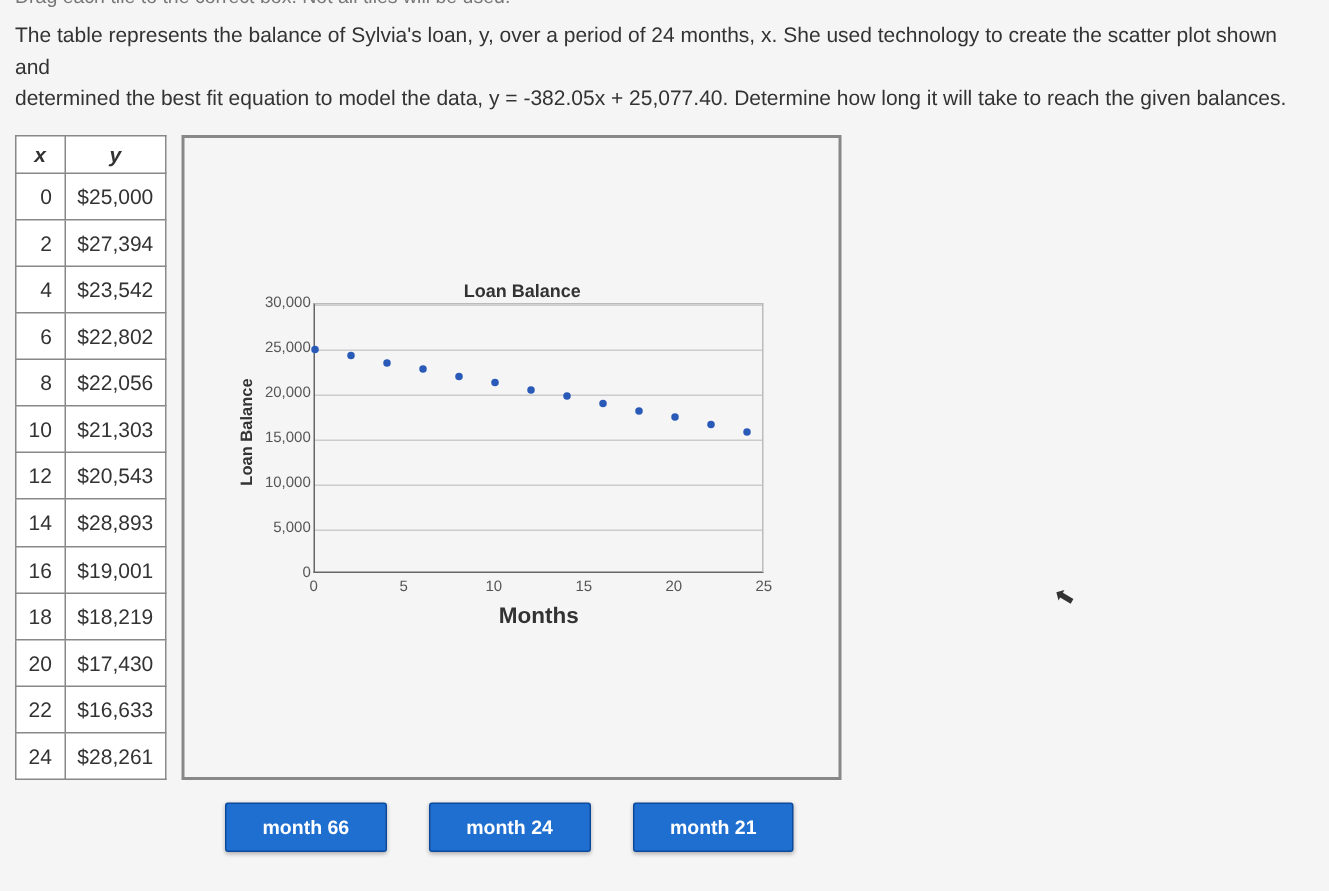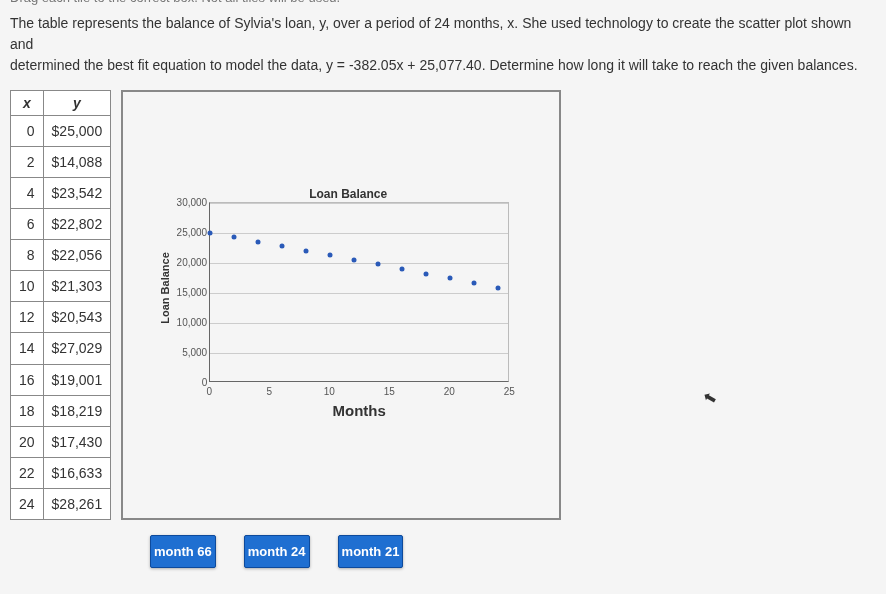--- a/index.html
+++ b/index.html
@@ -138,21 +138,21 @@
     left: 150px;
     top: 535px;
     display: flex;
     gap: 28px;
   }
   .tile {
     background: #1f6fd1;
     color: #fff;
     font-size: 13px;
     font-weight: bold;
-    padding: 8px 3px;
+    padding: 8px 24px;
     border: 1px solid #0d4a9c;
     border-radius: 2px;
     cursor: move;
     box-shadow: 0 1px 3px rgba(0,0,0,.3);
   }
   .cursor {
     position: absolute;
     left: 703px;
     top: 388px;
     font-size: 16px;
@@ -178,21 +178,21 @@
           <th>y</th>
         </tr>
       </thead>
       <tbody id="tbody">
           <tr>
             <td>0</td>
             <td>$25,000</td>
           </tr>
           <tr>
             <td>2</td>
-            <td>$14,088</td>
+            <td>$27,394</td>
           </tr>
           <tr>
             <td>4</td>
             <td>$23,542</td>
           </tr>
           <tr>
             <td>6</td>
             <td>$22,802</td>
           </tr>
           <tr>
@@ -202,21 +202,21 @@
           <tr>
             <td>10</td>
             <td>$21,303</td>
           </tr>
           <tr>
             <td>12</td>
             <td>$20,543</td>
           </tr>
           <tr>
             <td>14</td>
-            <td>$27,029</td>
+            <td>$28,893</td>
           </tr>
           <tr>
             <td>16</td>
             <td>$19,001</td>
           </tr>
           <tr>
             <td>18</td>
             <td>$18,219</td>
           </tr>
           <tr>

